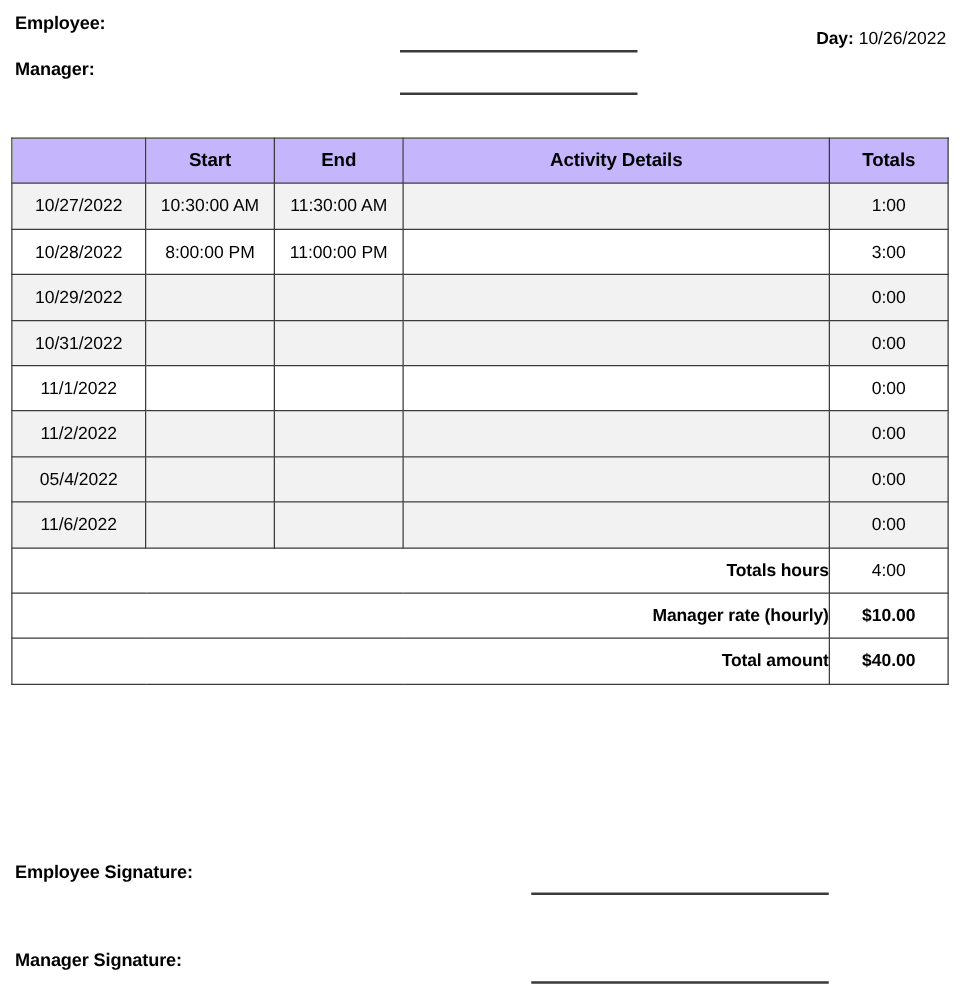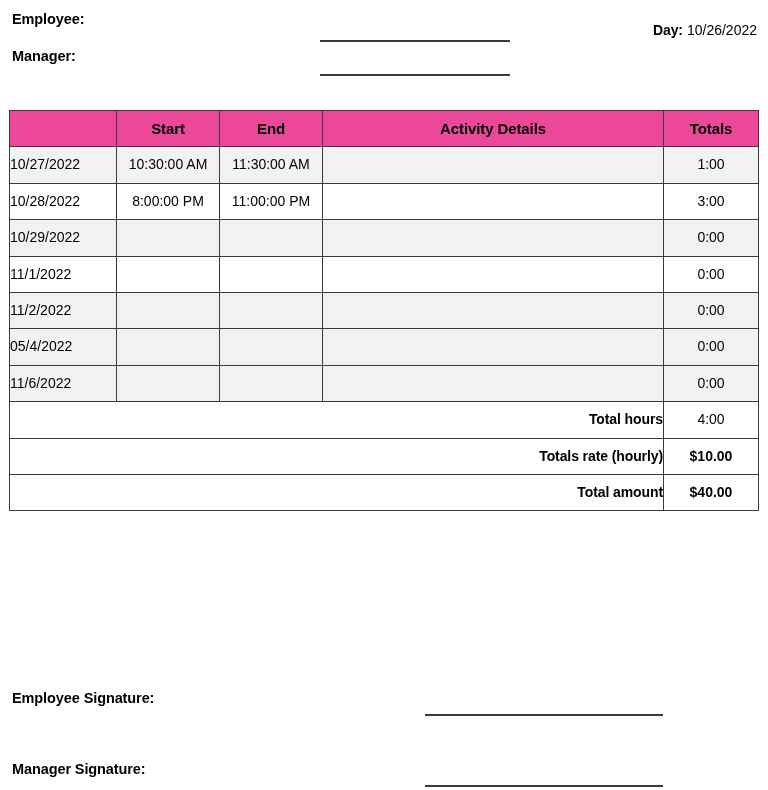--- a/index.html
+++ b/index.html
@@ -81,32 +81,32 @@
     white-space: nowrap;
   }
   
   col.c-date    { width: 107px; }
   col.c-start   { width: 103px; }
   col.c-end     { width: 103px; }
   col.c-details { width: 341px; }
   col.c-totals  { width: 95px; }
 
   thead th {
-    background: #ec4899;
+    background: #c4b5fd;
     font-weight: bold;
     text-align: center;
     font-size: 15px;
     height: 38px;
     line-height: 38px;
     letter-spacing: -0.1px;
   }
   tbody tr.stripe td { background: #f2f2f2; }
   tbody tr.plain  td { background: #ffffff; }
 
-  td.date   { }
+  td.date   { text-align: center; }
   td.start,
   td.end    { text-align: center; }
   td.detail { text-align: left; }
   td.total  { text-align: center; }
 
   
   tr.summary td { background: #ffffff; }
   td.sum-label {
     text-align: right;
     font-weight: bold;
@@ -198,20 +198,27 @@
           <td class="detail"></td>
           <td class="total">3:00</td>
         </tr>
         <tr class="stripe">
           <td class="date">10/29/2022</td>
           <td class="start"></td>
           <td class="end"></td>
           <td class="detail"></td>
           <td class="total">0:00</td>
         </tr>
+        <tr class="stripe">
+          <td class="date">10/31/2022</td>
+          <td class="start"></td>
+          <td class="end"></td>
+          <td class="detail"></td>
+          <td class="total">0:00</td>
+        </tr>
         <tr class="plain">
           <td class="date">11/1/2022</td>
           <td class="start"></td>
           <td class="end"></td>
           <td class="detail"></td>
           <td class="total">0:00</td>
         </tr>
         <tr class="stripe">
           <td class="date">11/2/2022</td>
           <td class="start"></td>
@@ -227,25 +234,25 @@
           <td class="total">0:00</td>
         </tr>
         <tr class="stripe">
           <td class="date">11/6/2022</td>
           <td class="start"></td>
           <td class="end"></td>
           <td class="detail"></td>
           <td class="total">0:00</td>
         </tr>
         <tr class="summary">
-          <td class="sum-label" colspan="4">Total hours</td>
+          <td class="sum-label" colspan="4">Totals hours</td>
           <td class="sum-value">4:00</td>
         </tr>
         <tr class="summary">
-          <td class="sum-label" colspan="4">Totals rate (hourly)</td>
+          <td class="sum-label" colspan="4">Manager rate (hourly)</td>
           <td class="sum-value bold">$10.00</td>
         </tr>
         <tr class="summary">
           <td class="sum-label" colspan="4">Total amount</td>
           <td class="sum-value bold">$40.00</td>
         </tr>
       </tbody>
   </table>
 </div>
 

